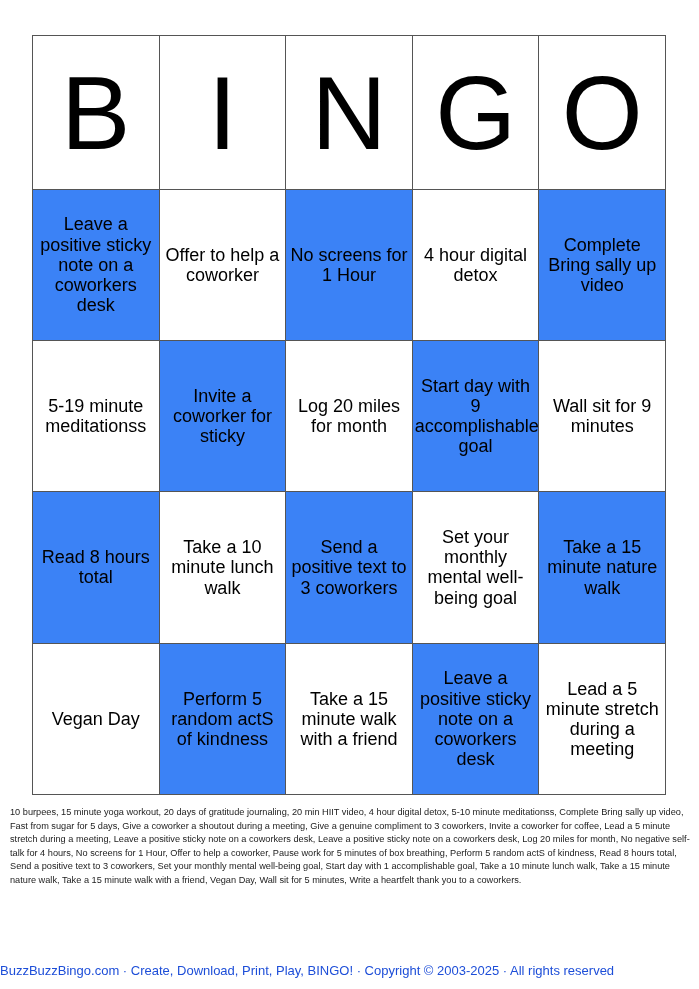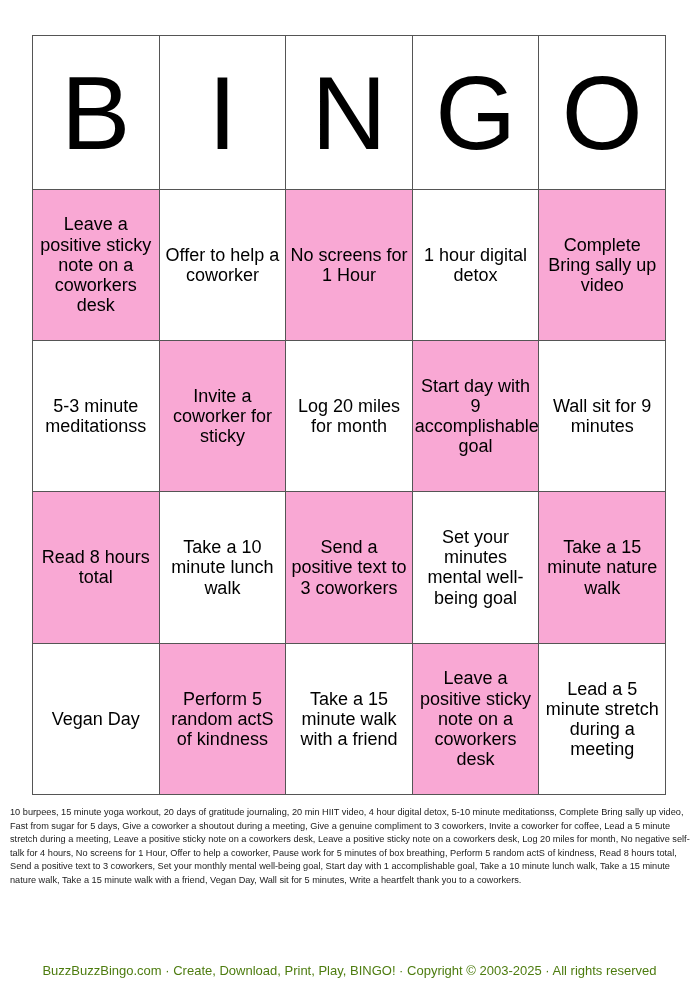--- a/index.html
+++ b/index.html
@@ -37,21 +37,21 @@
       font-size: 104px;
       line-height: 1;
       background: #ffffff;
       padding-top: 2px;
     }
     .card tr.row td {
       height: 126px;
       font-size: 18px;
     }
     .card td.gray {
-      background: #f9a8d4;
+      background: #3b82f6;
     }
     .card td.white {
       background: #ffffff;
     }
     .card td.small {
       font-size: 16px;
     }
     .desc {
       position: absolute;
       left: 10px;
@@ -62,56 +62,55 @@
       color: #222222;
     }
     .desc p {
       margin: 0;
     }
     .footer {
       position: absolute;
       left: 0;
       top: 963px;
       width: 699px;
-      text-align: center;
       font-size: 13px;
-      color: #4d7c0f;
+      color: #1d4ed8;
     }
   </style>
 </head>
 <body>
 
 <table class="card">
   <tbody>
       <tr class="header-row">
     <td>B</td>
     <td>I</td>
     <td>N</td>
     <td>G</td>
     <td>O</td>
   </tr>
   <tr class="row">
     <td class="gray small">Leave a positive sticky note on a coworkers desk</td>
     <td class="white">Offer to help a coworker</td>
     <td class="gray">No screens for 1 Hour</td>
-    <td class="white">1 hour digital detox</td>
+    <td class="white">4 hour digital detox</td>
     <td class="gray">Complete Bring sally up video</td>
   </tr>
   <tr class="row">
-    <td class="white">5-3 minute meditationss</td>
+    <td class="white">5-19 minute meditationss</td>
     <td class="gray">Invite a coworker for sticky</td>
     <td class="white">Log 20 miles for month</td>
     <td class="gray small">Start day with 9 accomplishable goal</td>
     <td class="white">Wall sit for 9 minutes</td>
   </tr>
   <tr class="row">
     <td class="gray">Read 8 hours total</td>
     <td class="white">Take a 10 minute lunch walk</td>
     <td class="gray">Send a positive text to 3 coworkers</td>
-    <td class="white">Set your minutes mental well-being goal</td>
+    <td class="white">Set your monthly mental well-being goal</td>
     <td class="gray">Take a 15 minute nature walk</td>
   </tr>
   <tr class="row">
     <td class="white">Vegan Day</td>
     <td class="gray">Perform 5 random actS of kindness</td>
     <td class="white">Take a 15 minute walk with a friend</td>
     <td class="gray small">Leave a positive sticky note on a coworkers desk</td>
     <td class="white small">Lead a 5 minute stretch during a meeting</td>
   </tr>
 </tbody>

